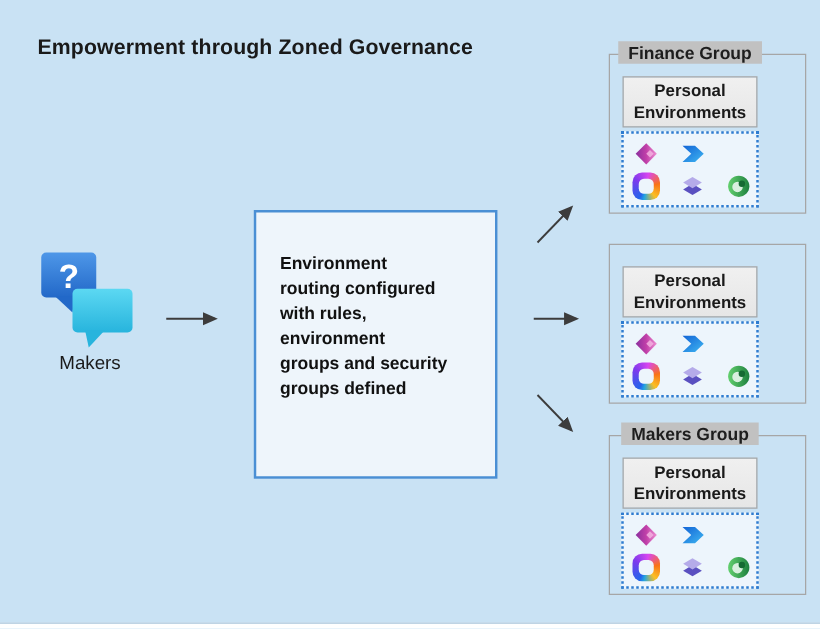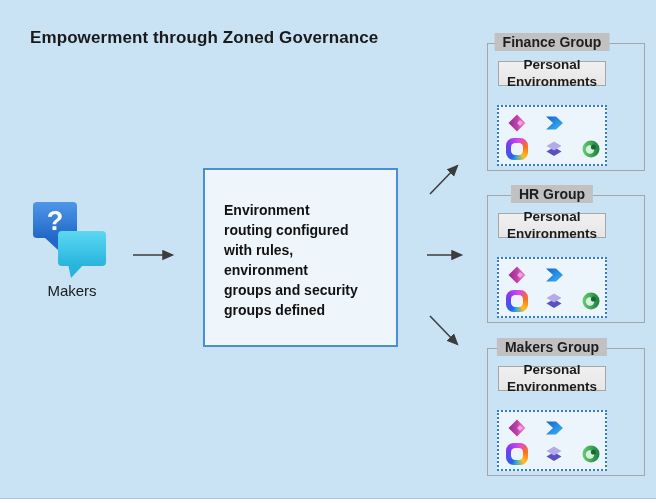--- a/index.html
+++ b/index.html
@@ -20,42 +20,42 @@
     position: absolute; left: 30px; top: 52px;
     font-size: 13.5px; color: #222;
   }
   .makers-svg { position: absolute; left: 30px; top: 196px; }
   .makers-label {
     position: absolute; left: 32px; top: 282px; width: 80px;
     text-align: center; font-size: 15px; color: #1a1a1a;
   }
   .center-box {
     position: absolute; left: 203px; top: 168px;
-    width: 195px; height: 179px;
+    width: 195px; height: 215px;
     background: #eef5fb;
     border: 2px solid #4a8fd4;
   }
   .center-box .text {
     position: absolute; left: 19px; top: 30px; width: 160px;
     font-size: 14px; font-weight: bold; color: #111;
     line-height: 20px; white-space: pre-line;
   }
   .arrow-layer { position: absolute; left: 0; top: 0; pointer-events: none; }
   .group {
     position: absolute; left: 487px; width: 158px; height: 128px;
     border: 1px solid #a6a6a6;
     font-weight: bold;
   }
   .group-label {
     position: absolute; top: -11px; left: 64px; transform: translateX(-50%);
     background: #c1c1c1; padding: 1px 8px;
     font-size: 14px; color: #1e1e1e; white-space: nowrap;
   }
   .personal {
-    position: absolute; left: 10px; top: 17px; width: 108px; height: 25px;
+    position: absolute; left: 10px; top: 17px; width: 108px; height: 41px;
     background: linear-gradient(#f0f0f0, #e6e6e6);
     border: 1px solid #a6a6a6;
     display: flex; align-items: center; justify-content: center;
     text-align: center; font-size: 13.5px; line-height: 1.25; color: #1a1a1a;
   }
   .dotted {
     position: absolute; left: 9px; top: 61px; width: 110px; height: 61px;
     background: #edf5fc;
     border: 2px dotted #2f7cd0;
   }
@@ -162,21 +162,20 @@
       </svg>
       <svg class="icon pos-r2c3" viewBox="0 0 22 22">
         <circle cx="11" cy="11" r="8.5" fill="url(#gradDV)"></circle>
         <circle cx="10" cy="11.5" r="4.2" fill="#d8f0de"></circle>
         <circle cx="13.5" cy="9" r="2.6" fill="#156a33"></circle>
       </svg>
     </div>
   </div>
 
   <div class="group" style="top:195px">
-    <div class="group-label">HR Group</div>
     <div class="personal">Personal Environments</div>
     <div class="dotted">
       <svg class="icon pos-r1c1" viewBox="0 0 22 22">
         <polygon points="11,2.5 19.5,11 11,19.5 2.5,11" fill="url(#gradPA)"></polygon>
         <polygon points="14,8 17,11 14,14 11,11" fill="#f3b2e0" opacity="0.85"></polygon>
       </svg>
       <svg class="icon pos-r1c2" viewBox="0 0 22 22">
         <polygon points="3,4.5 13,4.5 20,11 13,17.5 3,17.5 10,11" fill="url(#gradFlow)"></polygon>
       </svg>
       <div class="icon copilot pos-r2c1">

